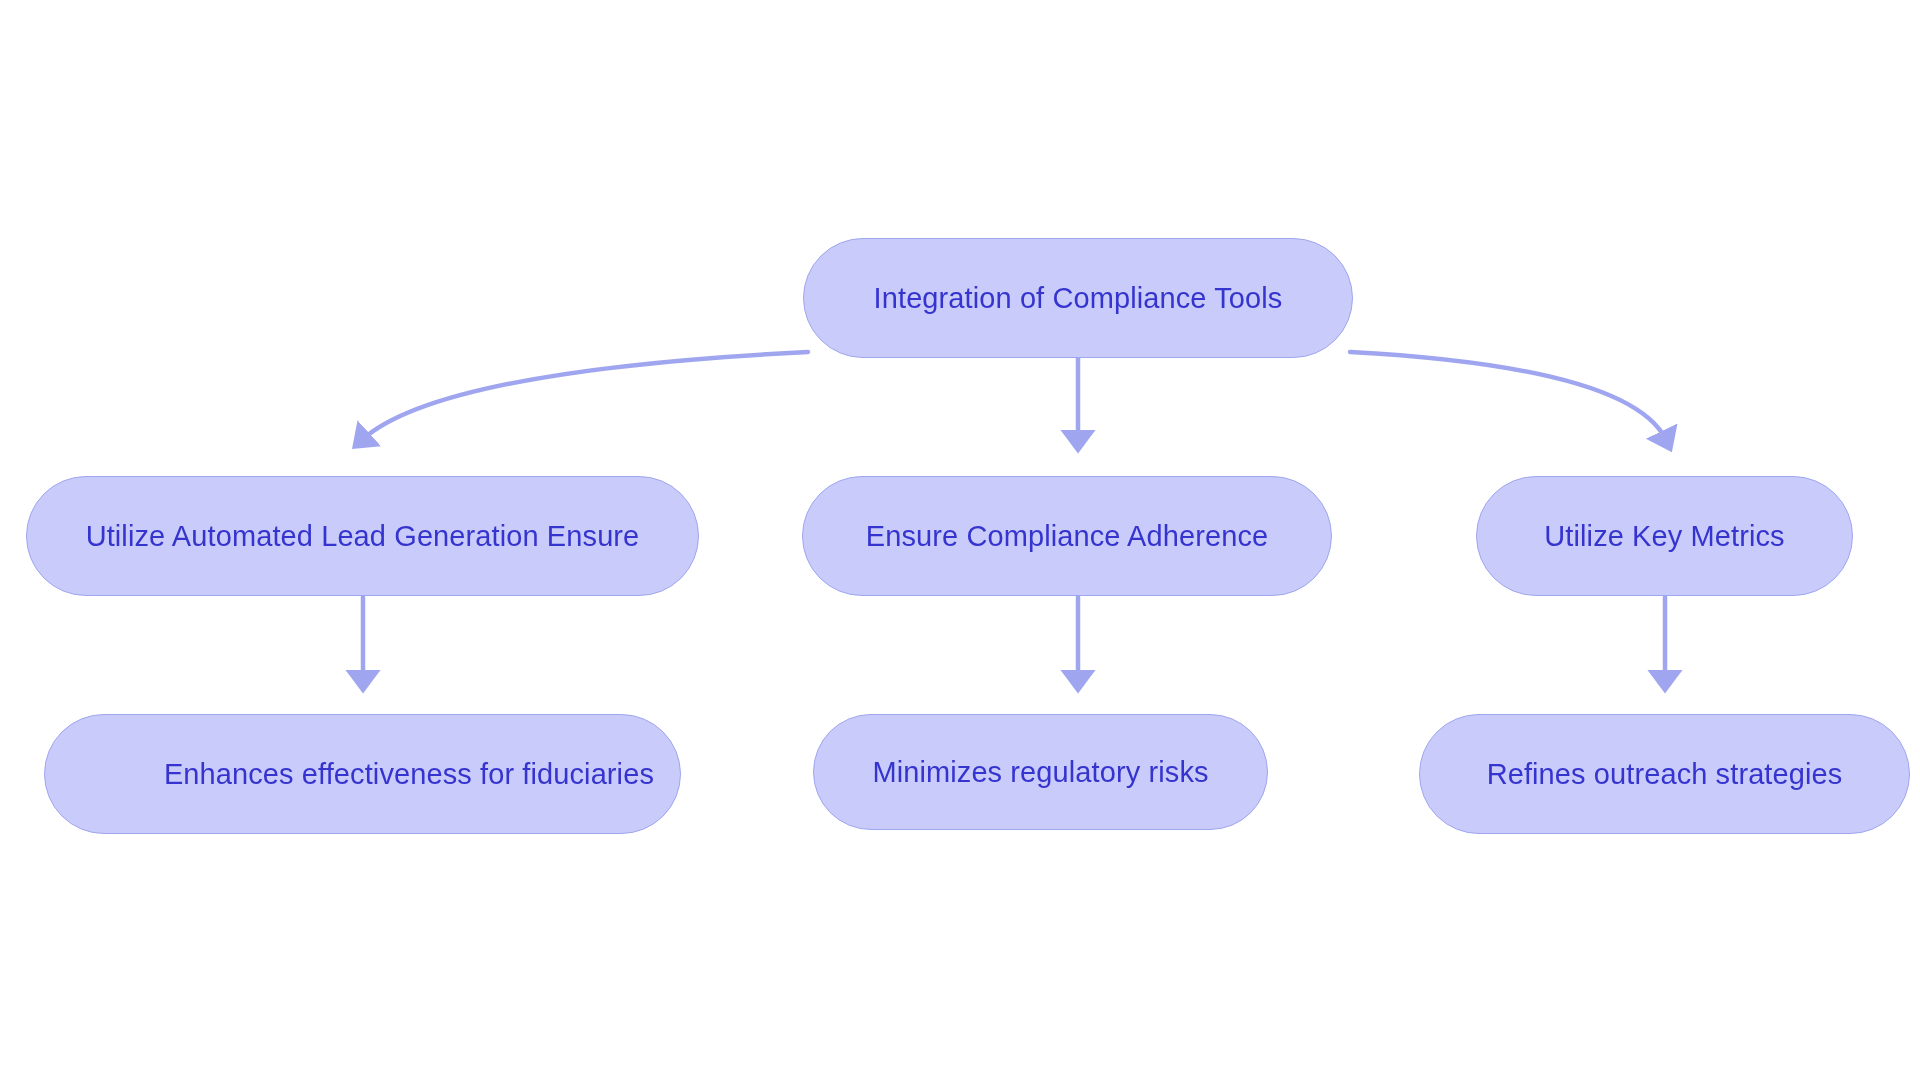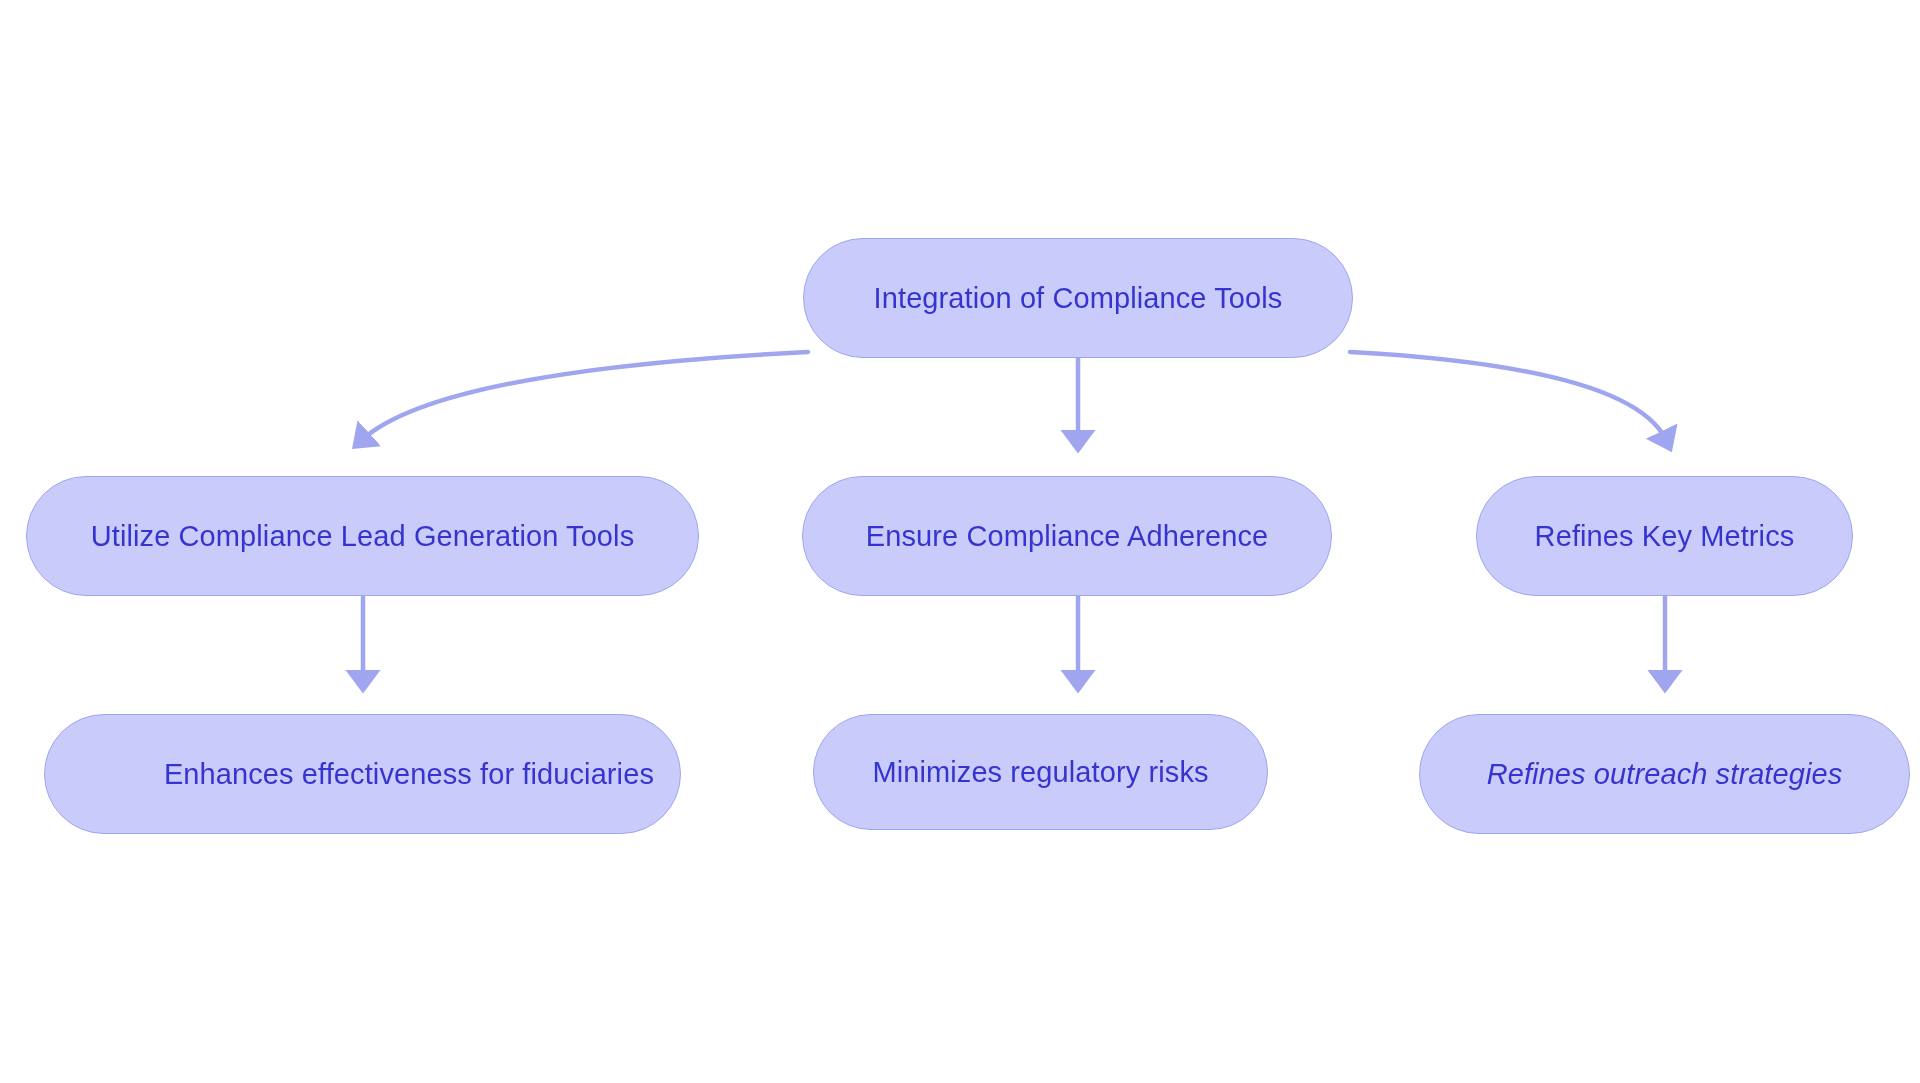--- a/index.html
+++ b/index.html
@@ -71,36 +71,36 @@
     <path d="M 1070 597 L 1070 680" fill="none" stroke="#9fa6ef" stroke-width="4.5" stroke-linecap="round" marker-end="url(#arrowhead)"></path>
 
     <path d="M 1657 597 L 1657 680" fill="none" stroke="#9fa6ef" stroke-width="4.5" stroke-linecap="round" marker-end="url(#arrowhead)"></path>
   </svg>
 
   <div class="node" style="left:795px; top:238px; width:550px; height:120px;">
     <span class="node-label">Integration of Compliance Tools</span>
   </div>
 
   <div class="node" style="left:18px; top:476px; width:673px; height:120px;">
-    <span class="node-label">Utilize Compliance Lead Generation Tools</span>
+    <span class="node-label">Utilize Automated Lead Generation Ensure</span>
   </div>
 
   <div class="node" style="left:794px; top:476px; width:530px; height:120px;">
     <span class="node-label">Ensure Compliance Adherence</span>
   </div>
 
   <div class="node" style="left:1468px; top:476px; width:377px; height:120px;">
-    <span class="node-label">Refines Key Metrics</span>
+    <span class="node-label">Utilize Key Metrics</span>
   </div>
 
   <div class="node" style="left:36px; top:714px; width:637px; height:120px;justify-content:flex-end;">
     <span class="node-label">Enhances effectiveness for fiduciaries</span>
   </div>
 
   <div class="node" style="left:805px; top:714px; width:455px; height:116px;">
     <span class="node-label">Minimizes regulatory risks</span>
   </div>
 
-  <div class="node" style="left:1411px; top:714px; width:491px; height:120px;font-style:italic;">
+  <div class="node" style="left:1411px; top:714px; width:491px; height:120px;">
     <span class="node-label">Refines outreach strategies</span>
   </div>
 
 </div>
 
 </body></html>

